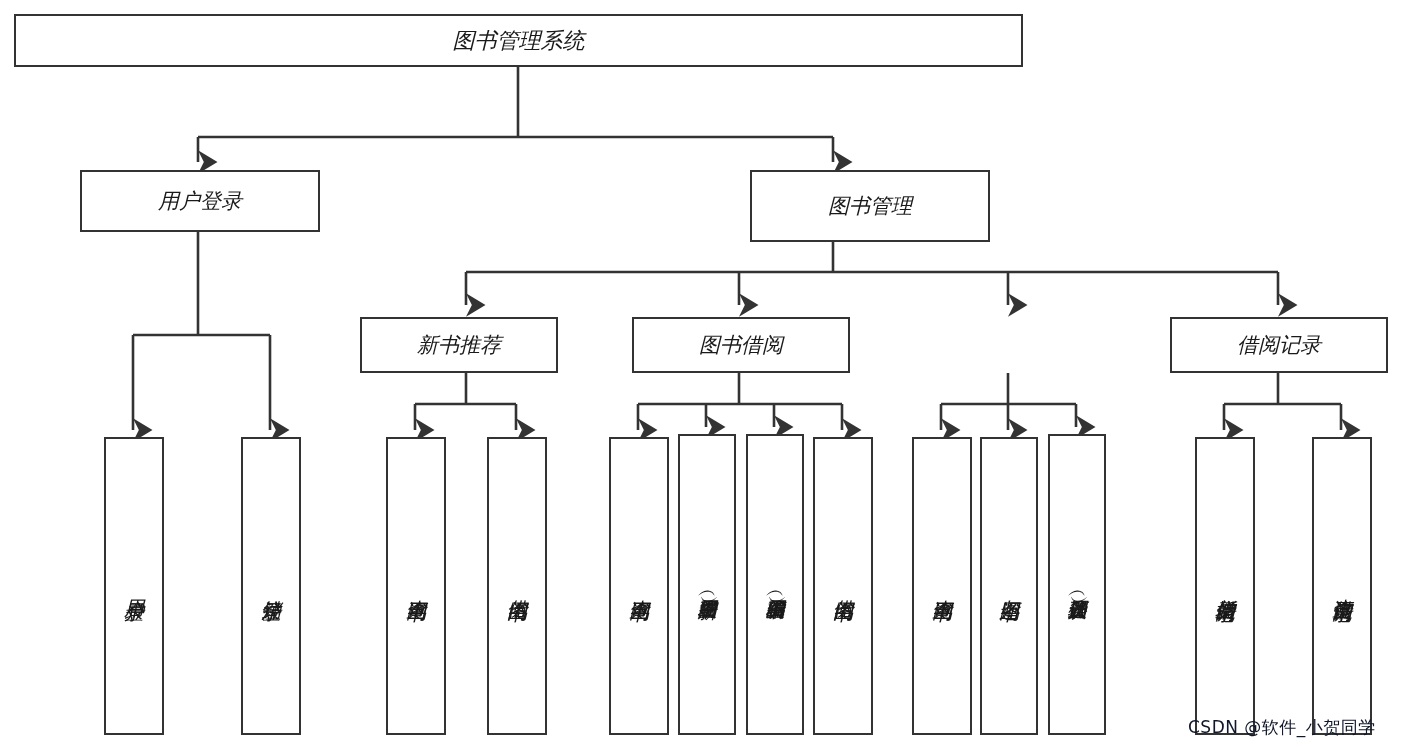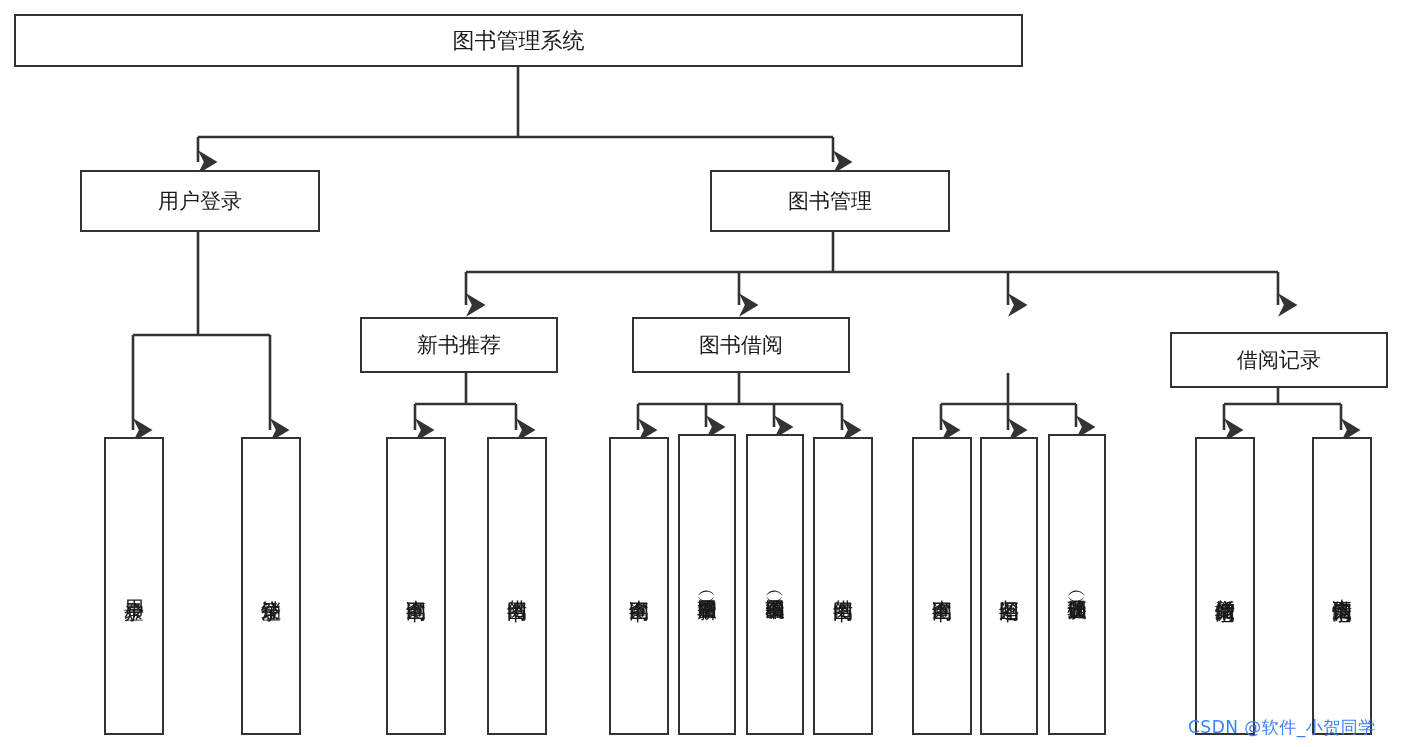--- a/index.html
+++ b/index.html
@@ -32,20 +32,21 @@
     background: #ffffff;
     display: flex;
     align-items: center;
     justify-content: center;
     color: #1a1a1a;
   }
   .node-label {
     display: block;
     line-height: 1.18;
     white-space: pre;
+    font-style: italic;
   }
   
   .node.horiz .node-label {
     font-size: 21px;
   }
   .node.root .node-label {
     font-size: 22px;
   }
   
   .node.vert {
@@ -63,21 +64,21 @@
   }
   .node.vert.tall .node-label {
     font-size: 19px;
     letter-spacing: 0px;
   }
   .watermark {
     position: absolute;
     left: 1188px;
     top: 716px;
     font-size: 17px;
-    color: #3b82f6;
+    color: #0f172a;
     white-space: nowrap;
     font-family: "DejaVu Sans", "Liberation Sans", sans-serif;
     letter-spacing: 0.5px;
     text-align: right;
   }
 </style>
 </head>
 <body>
 
 <div id="diagram">
@@ -134,31 +135,31 @@
     </g>
   </svg>
 
   <div class="node horiz root" style="left:14px; top:14px; width:1009px; height:53px;">
     <span class="node-label">图书管理系统</span>
   </div>
 
   <div class="node horiz" style="left:80px; top:170px; width:240px; height:62px;">
     <span class="node-label">用户登录</span>
   </div>
-  <div class="node horiz" style="left:710px; top:170px; width:240px; height:62px;">
+  <div class="node horiz" style="left:750px; top:170px; width:240px; height:72px;">
     <span class="node-label">图书管理</span>
   </div>
 
   <div class="node horiz" style="left:360px; top:317px; width:198px; height:56px;">
     <span class="node-label">新书推荐</span>
   </div>
   <div class="node horiz" style="left:632px; top:317px; width:218px; height:56px;">
     <span class="node-label">图书借阅</span>
   </div>
-  <div class="node horiz" style="left:1170px; top:317px; width:218px; height:56px;margin-top:15px;">
+  <div class="node horiz" style="left:1170px; top:317px; width:218px; height:56px;">
     <span class="node-label">借阅记录</span>
   </div>
 
   <div class="node vert" style="left:104px; top:437px; width:60px; height:298px;">
     <span class="node-label">用户登录</span>
   </div>
   <div class="node vert" style="left:241px; top:437px; width:60px; height:298px;">
     <span class="node-label">注销登录</span>
   </div>
 

